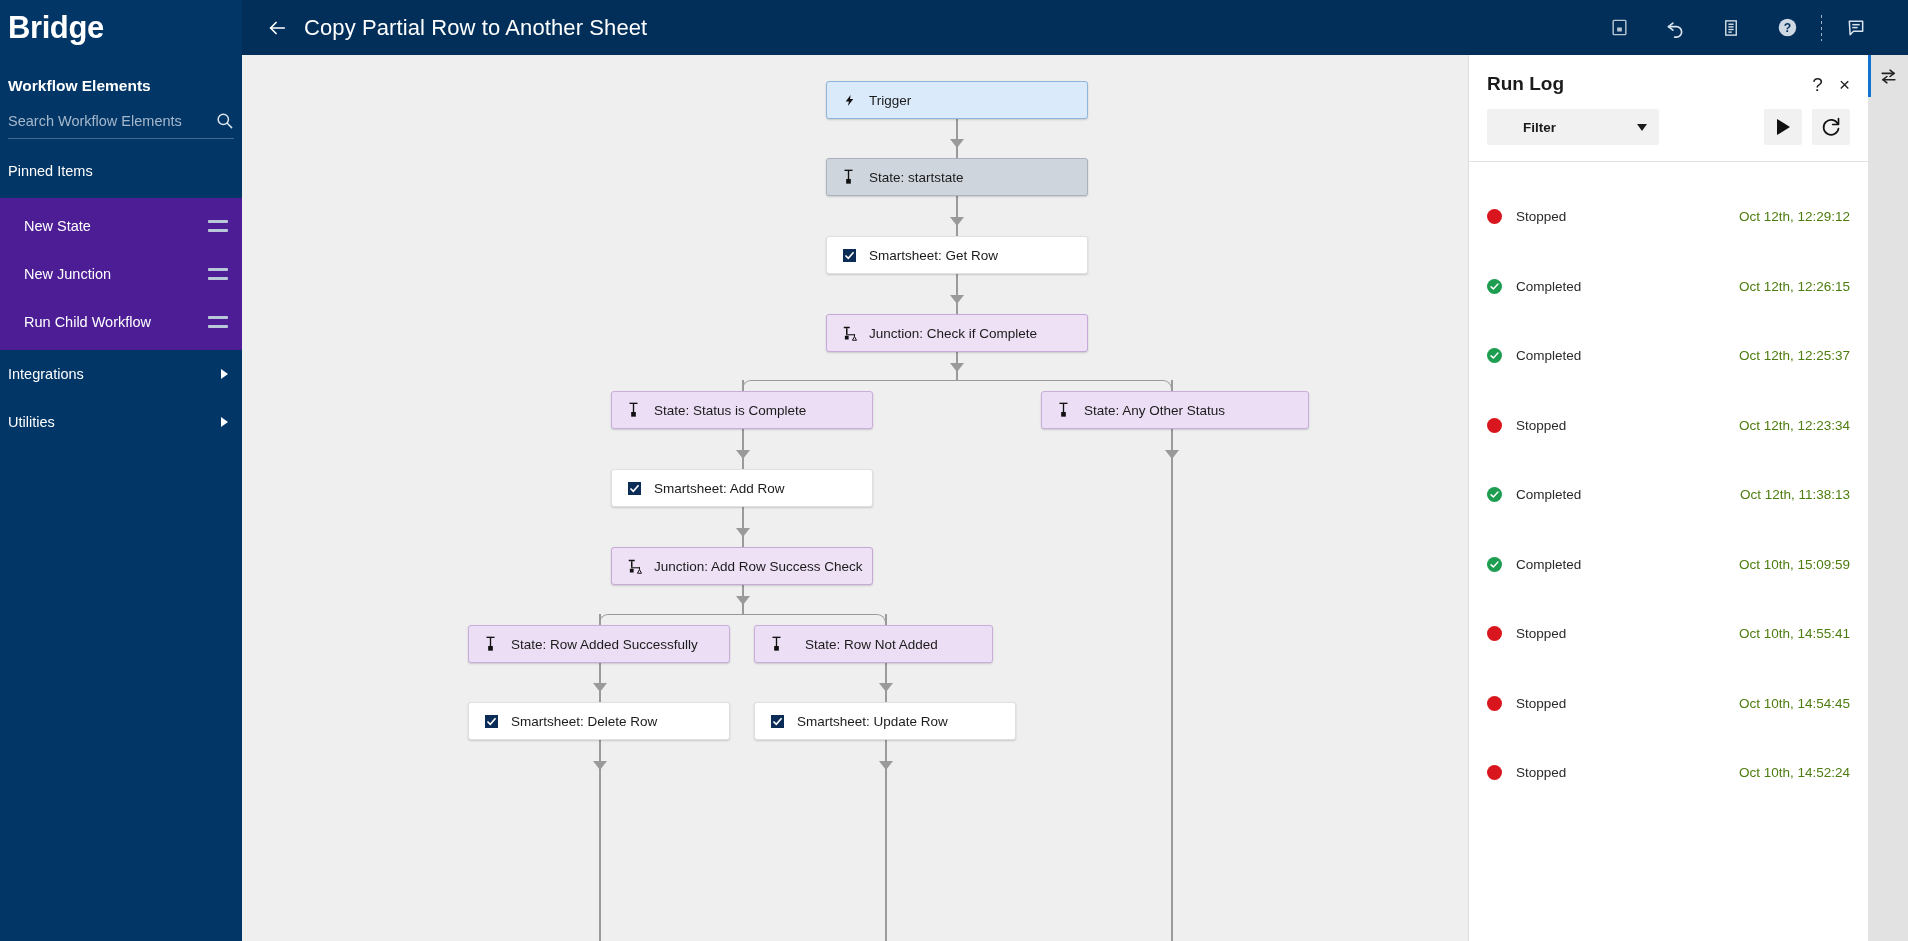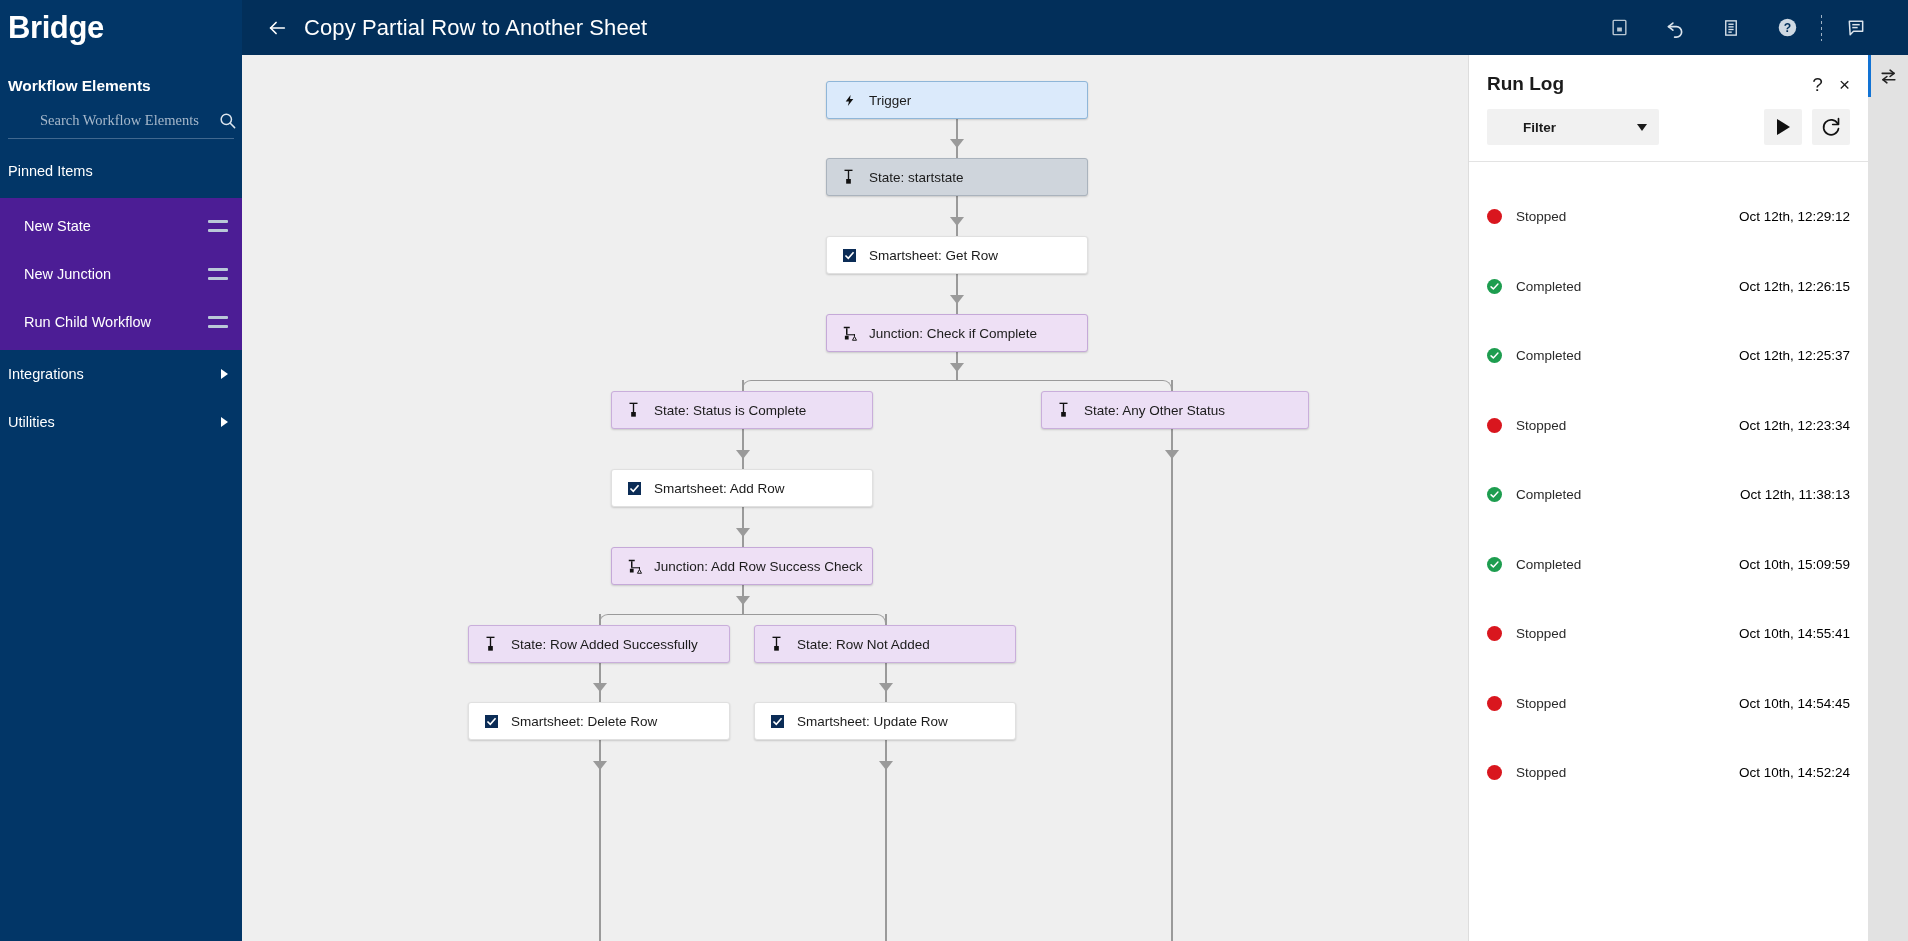--- a/index.html
+++ b/index.html
@@ -60,23 +60,22 @@
     color: #ffffff; font-size: 15.5px; font-weight: 700;
     padding: 22px 0 0 8px;
   }
   .search-wrap {
     margin: 16px 8px 0 8px; padding-bottom: 8px;
     border-bottom: 1px solid #41688f;
     display: flex; align-items: center; justify-content: space-between;
   }
   .search-input {
     background: transparent; border: 0; outline: none;
-    color: #f97316; font-size: 14.5px; font-family: Liberation Serif, serif;
+    color: #f97316; font-size: 14.5px; font-family: Liberation Sans, sans-serif;
     width: 180px;
-    margin-left: 32px;
   }
   .search-input::placeholder { color: #a6b8cb; opacity: 1; }
   .search-icon { color: #dce5ee; display: flex; cursor: pointer; }
 
   .sb-subheading {
     color: #ffffff; font-size: 14.5px; padding: 24px 0 0 8px;
   }
   .pinned-group { background: #4c1d95; margin-top: 19px; padding: 4px 0; }
   .pin-item {
     height: 48px; display: flex; align-items: center;
@@ -178,21 +177,21 @@
   .rl-row {
     display: flex; align-items: center; height: 29.5px;
     padding: 0 18px; cursor: pointer; margin-top: 40px;
   }
   .rl-dot { width: 15px; height: 15px; border-radius: 50%; flex: 0 0 15px; }
   .rl-dot.stopped { background: #d9161e; }
   .rl-dot.completed {
     background: #1d9d4f; display: flex; align-items: center; justify-content: center;
   }
   .rl-status { margin-left: 14px; font-size: 13.5px; color: #2a2a2a; }
-  .rl-time { margin-left: auto; font-size: 13.5px; color: #000000; }
+  .rl-time { margin-left: auto; font-size: 13.5px; color: #4d7c0f; }
 
   
   .rail {
     position: absolute; right: 0; top: 55px; width: 40px; height: 886px;
     background: #e2e2e2; z-index: 9;
   }
   .rail-btn {
     position: relative; width: 40px; height: 42px;
     display: flex; align-items: center; justify-content: center; cursor: pointer;
   }
@@ -449,21 +448,21 @@
       <span class="nicon">
         <svg width="11" height="16" viewBox="0 0 16 24" fill="#111111">
           <rect x="2" y="1" width="12" height="2"></rect>
             <rect x="7" y="3" width="2" height="12"></rect>
           <rect x="4.5" y="15" width="7" height="7"></rect>
         </svg>
       </span>
       <span class="nlabel">State: Row Added Successfully</span>
     </div>
 
-    <div class="node state" style="left:512px; top:570px; width:262px;">
+    <div class="node state" style="left:512px; top:570px; width:239px;gap:8px;">
       <span class="nicon">
         <svg width="11" height="16" viewBox="0 0 16 24" fill="#111111">
           <rect x="2" y="1" width="12" height="2"></rect>
             <rect x="7" y="3" width="2" height="12"></rect>
           <rect x="4.5" y="15" width="7" height="7"></rect>
         </svg>
       </span>
       <span class="nlabel">State: Row Not Added</span>
     </div>
 

